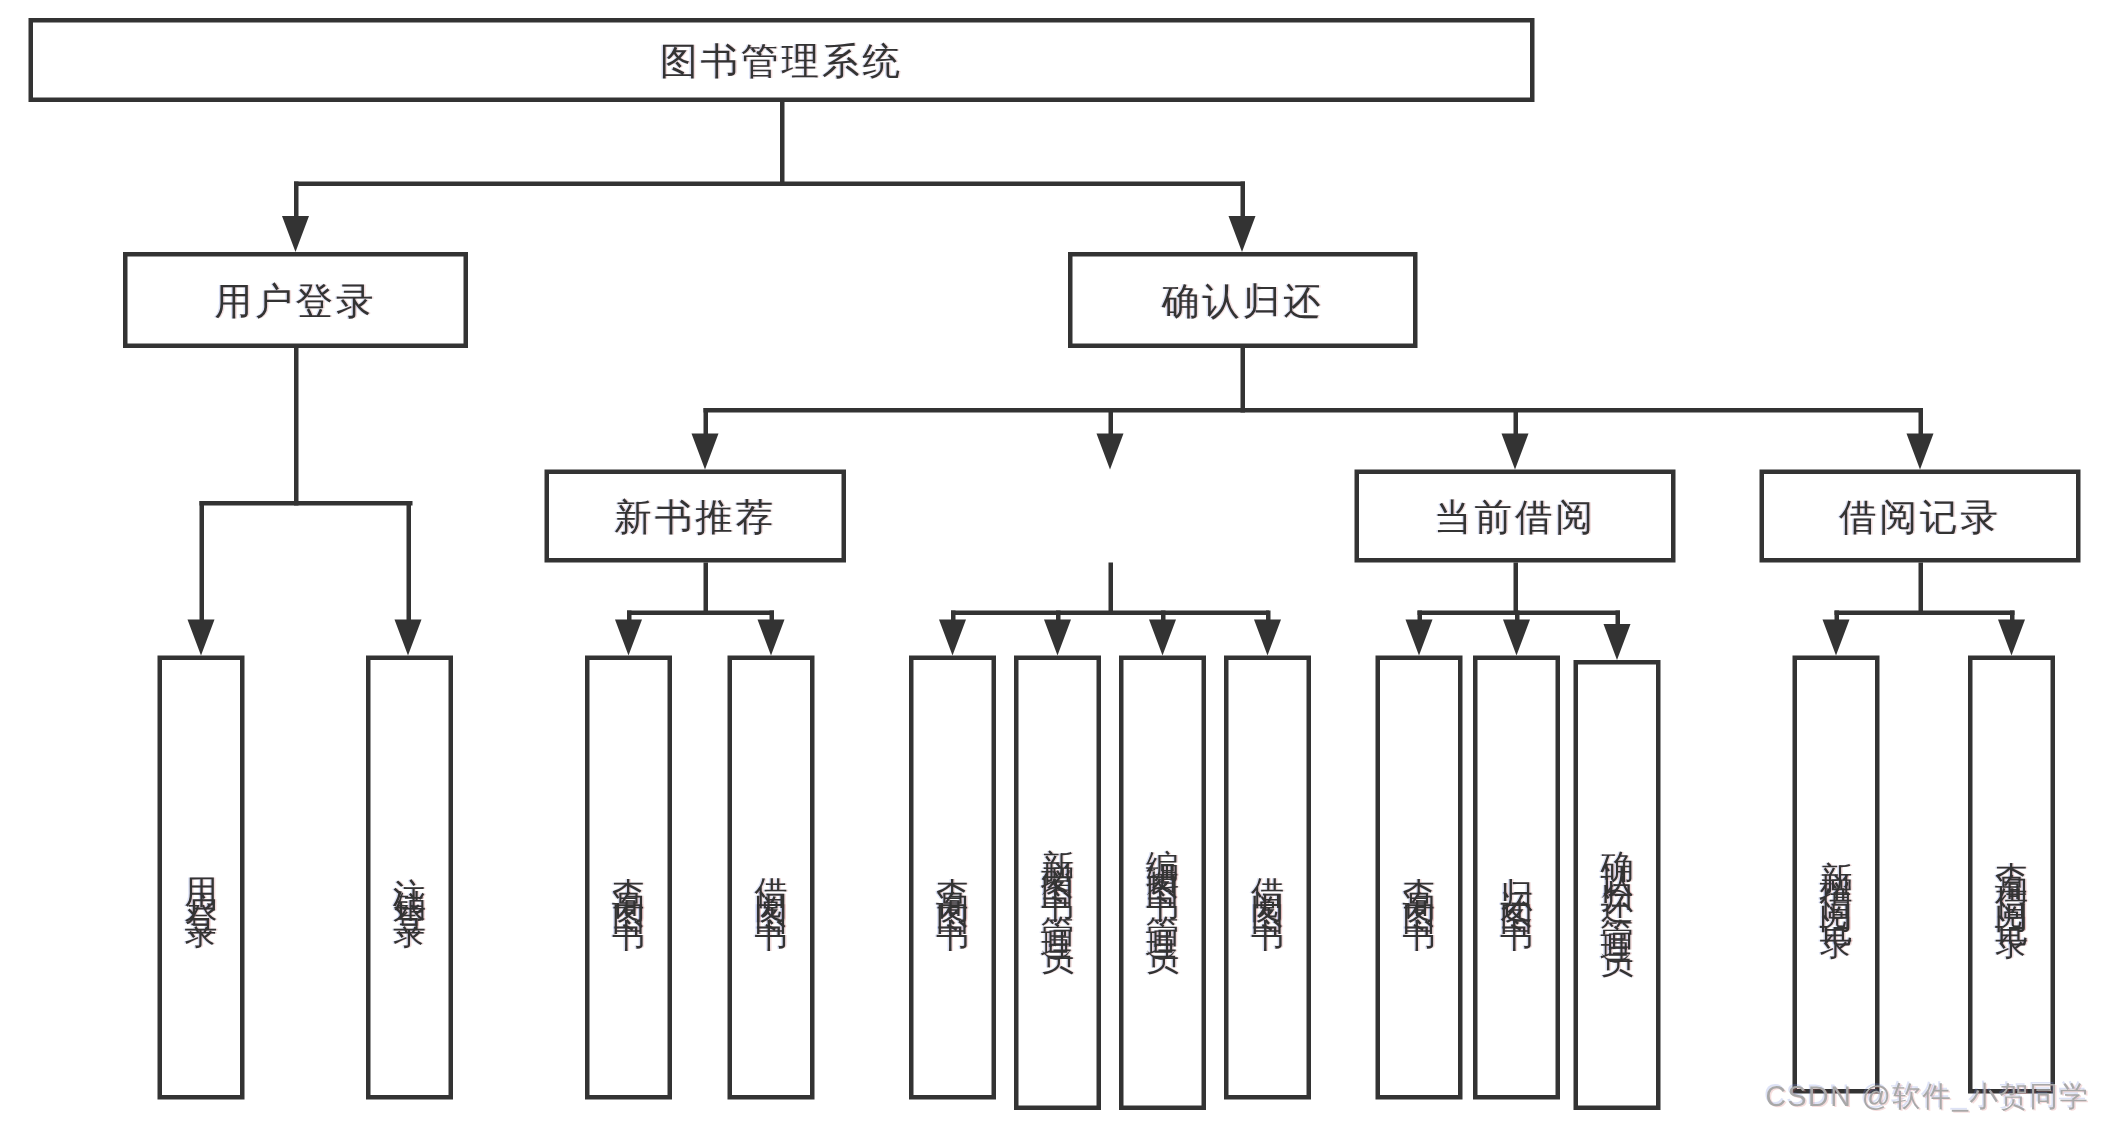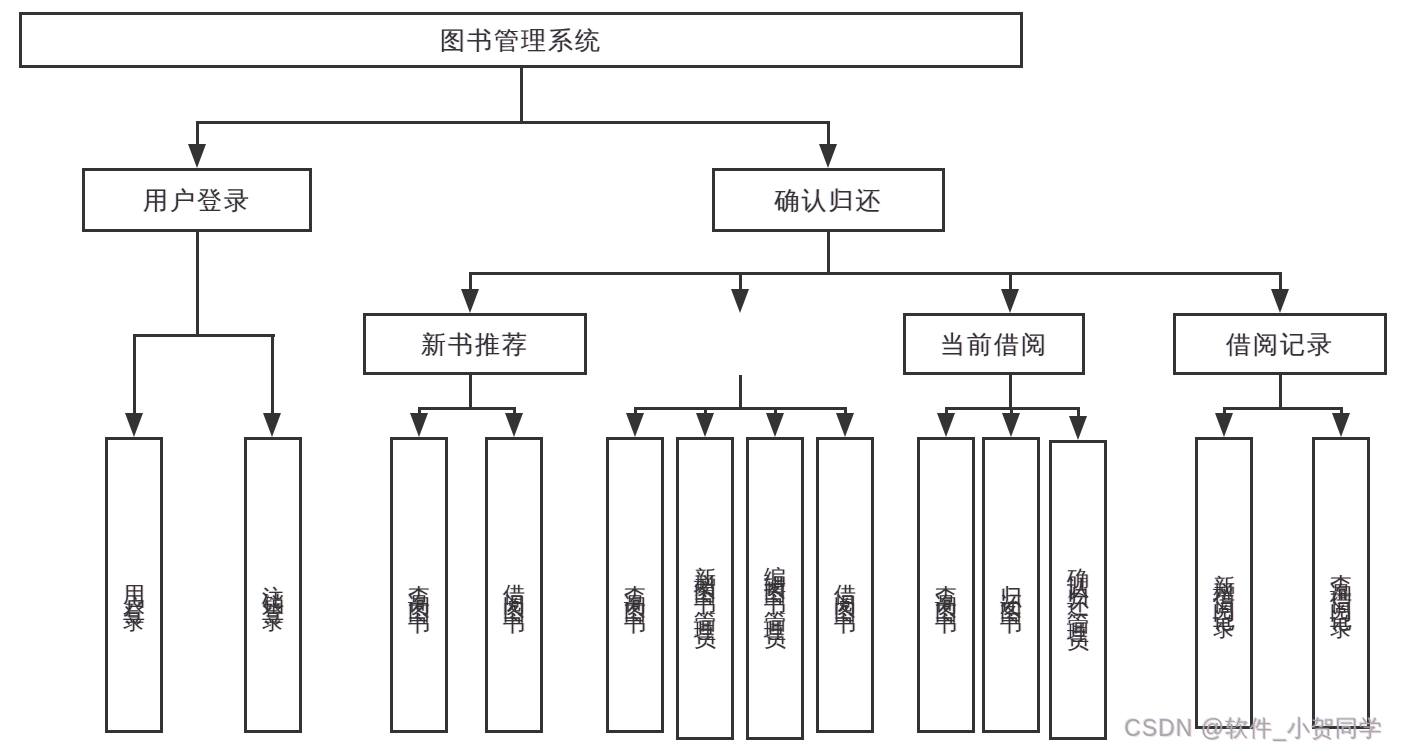--- a/index.html
+++ b/index.html
@@ -50,23 +50,23 @@
     position: absolute;
     width: 0;
     height: 0;
     border-left: 9px solid transparent;
     border-right: 9px solid transparent;
     border-top: 24px solid #333333;
   }
 
   .watermark {
     position: absolute;
-    right: 22px;
+    right: 12px;
     bottom: 3px;
-    font-size: 23px;
+    font-size: 19px;
     letter-spacing: 1px;
     color: #a8a8a8;
     z-index: 6;
     white-space: nowrap;
     text-shadow: 1px 1px 0 rgba(220,120,120,0.25), -1px -1px 0 rgba(120,140,220,0.25);
     margin-left: 15px;
   }
 </style>
 </head>
 <body>
@@ -78,26 +78,26 @@
   </div>
 
   <div class="box" style="left:82px; top:168px; width:230px; height:64px;">
     <span class="hlabel">用户登录</span>
   </div>
 
   <div class="box" style="left:712px; top:168px; width:233px; height:64px;">
     <span class="hlabel">确认归还</span>
   </div>
 
-  <div class="box" style="left:363px; top:313px; width:224px; height:62px;">
+  <div class="box" style="left:363px; top:313px; width:201px; height:62px;">
     <span class="hlabel">新书推荐</span>
   </div>
 
 
-  <div class="box" style="left:903px; top:313px; width:182px; height:62px;">
+  <div class="box" style="left:903px; top:313px; width:214px; height:62px;">
     <span class="hlabel">当前借阅</span>
   </div>
 
   <div class="box" style="left:1173px; top:313px; width:214px; height:62px;">
     <span class="hlabel">借阅记录</span>
   </div>
 
   <div class="box leaf" style="left:105px; top:437px; width:58px; height:296px;">
     <span class="vlabel">用户登录</span>
   </div>

